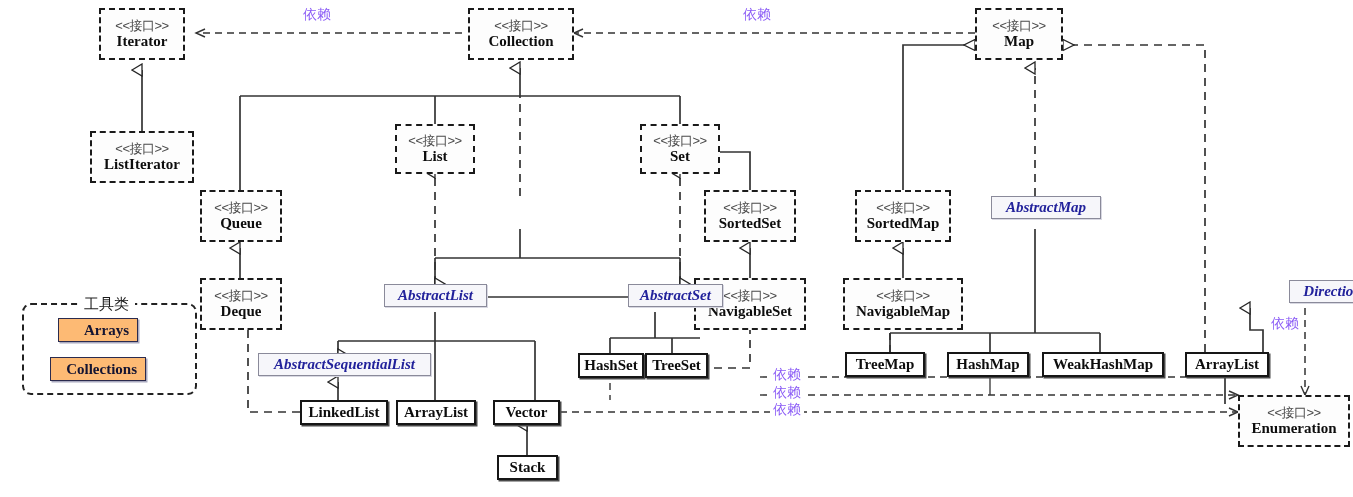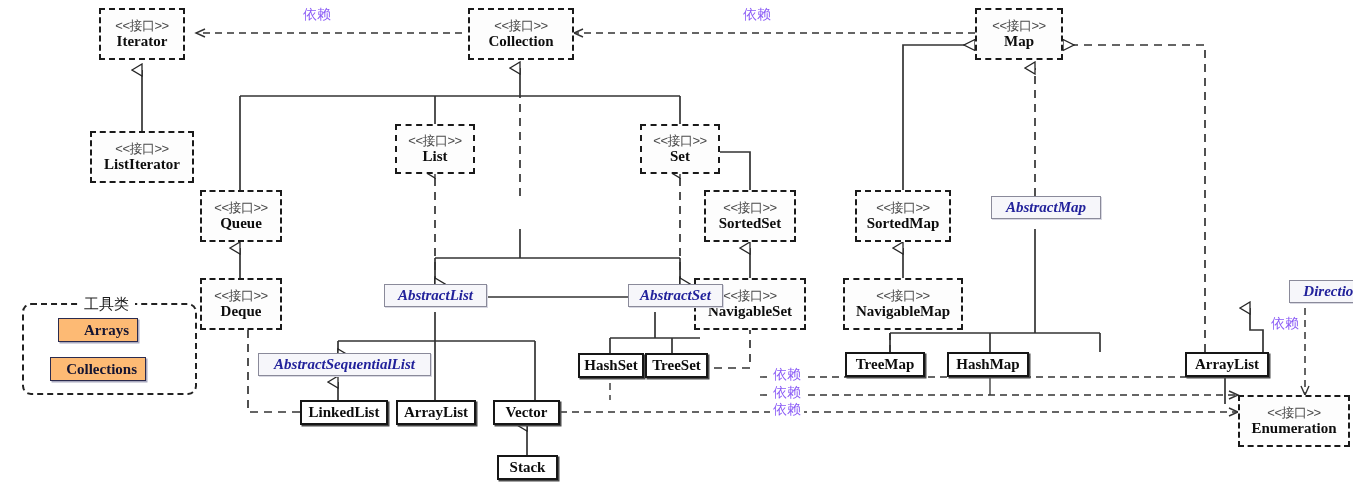--- a/index.html
+++ b/index.html
@@ -364,20 +364,23 @@
     </div>
 
     <div class="node concrete" style="left:845px; top:352px; width:80px; height:25px;">
       <span class="nm">TreeMap</span>
     </div>
 
     <div class="node concrete" style="left:947px; top:352px; width:82px; height:25px;">
       <span class="nm">HashMap</span>
     </div>
 
+    <div class="node concrete" style="left:1042px; top:352px; width:122px; height:25px;">
+      <span class="nm">WeakHashMap</span>
+    </div>
 
     <div class="node concrete" style="left:1185px; top:352px; width:84px; height:25px;">
       <span class="nm">ArrayList</span>
     </div>
 
     <div class="edge-label" style="left:300px; top:6px;">依赖</div>
 
     <div class="edge-label" style="left:740px; top:6px;">依赖</div>
 
     <div class="edge-label" style="left:770px; top:366px;">依赖</div>

